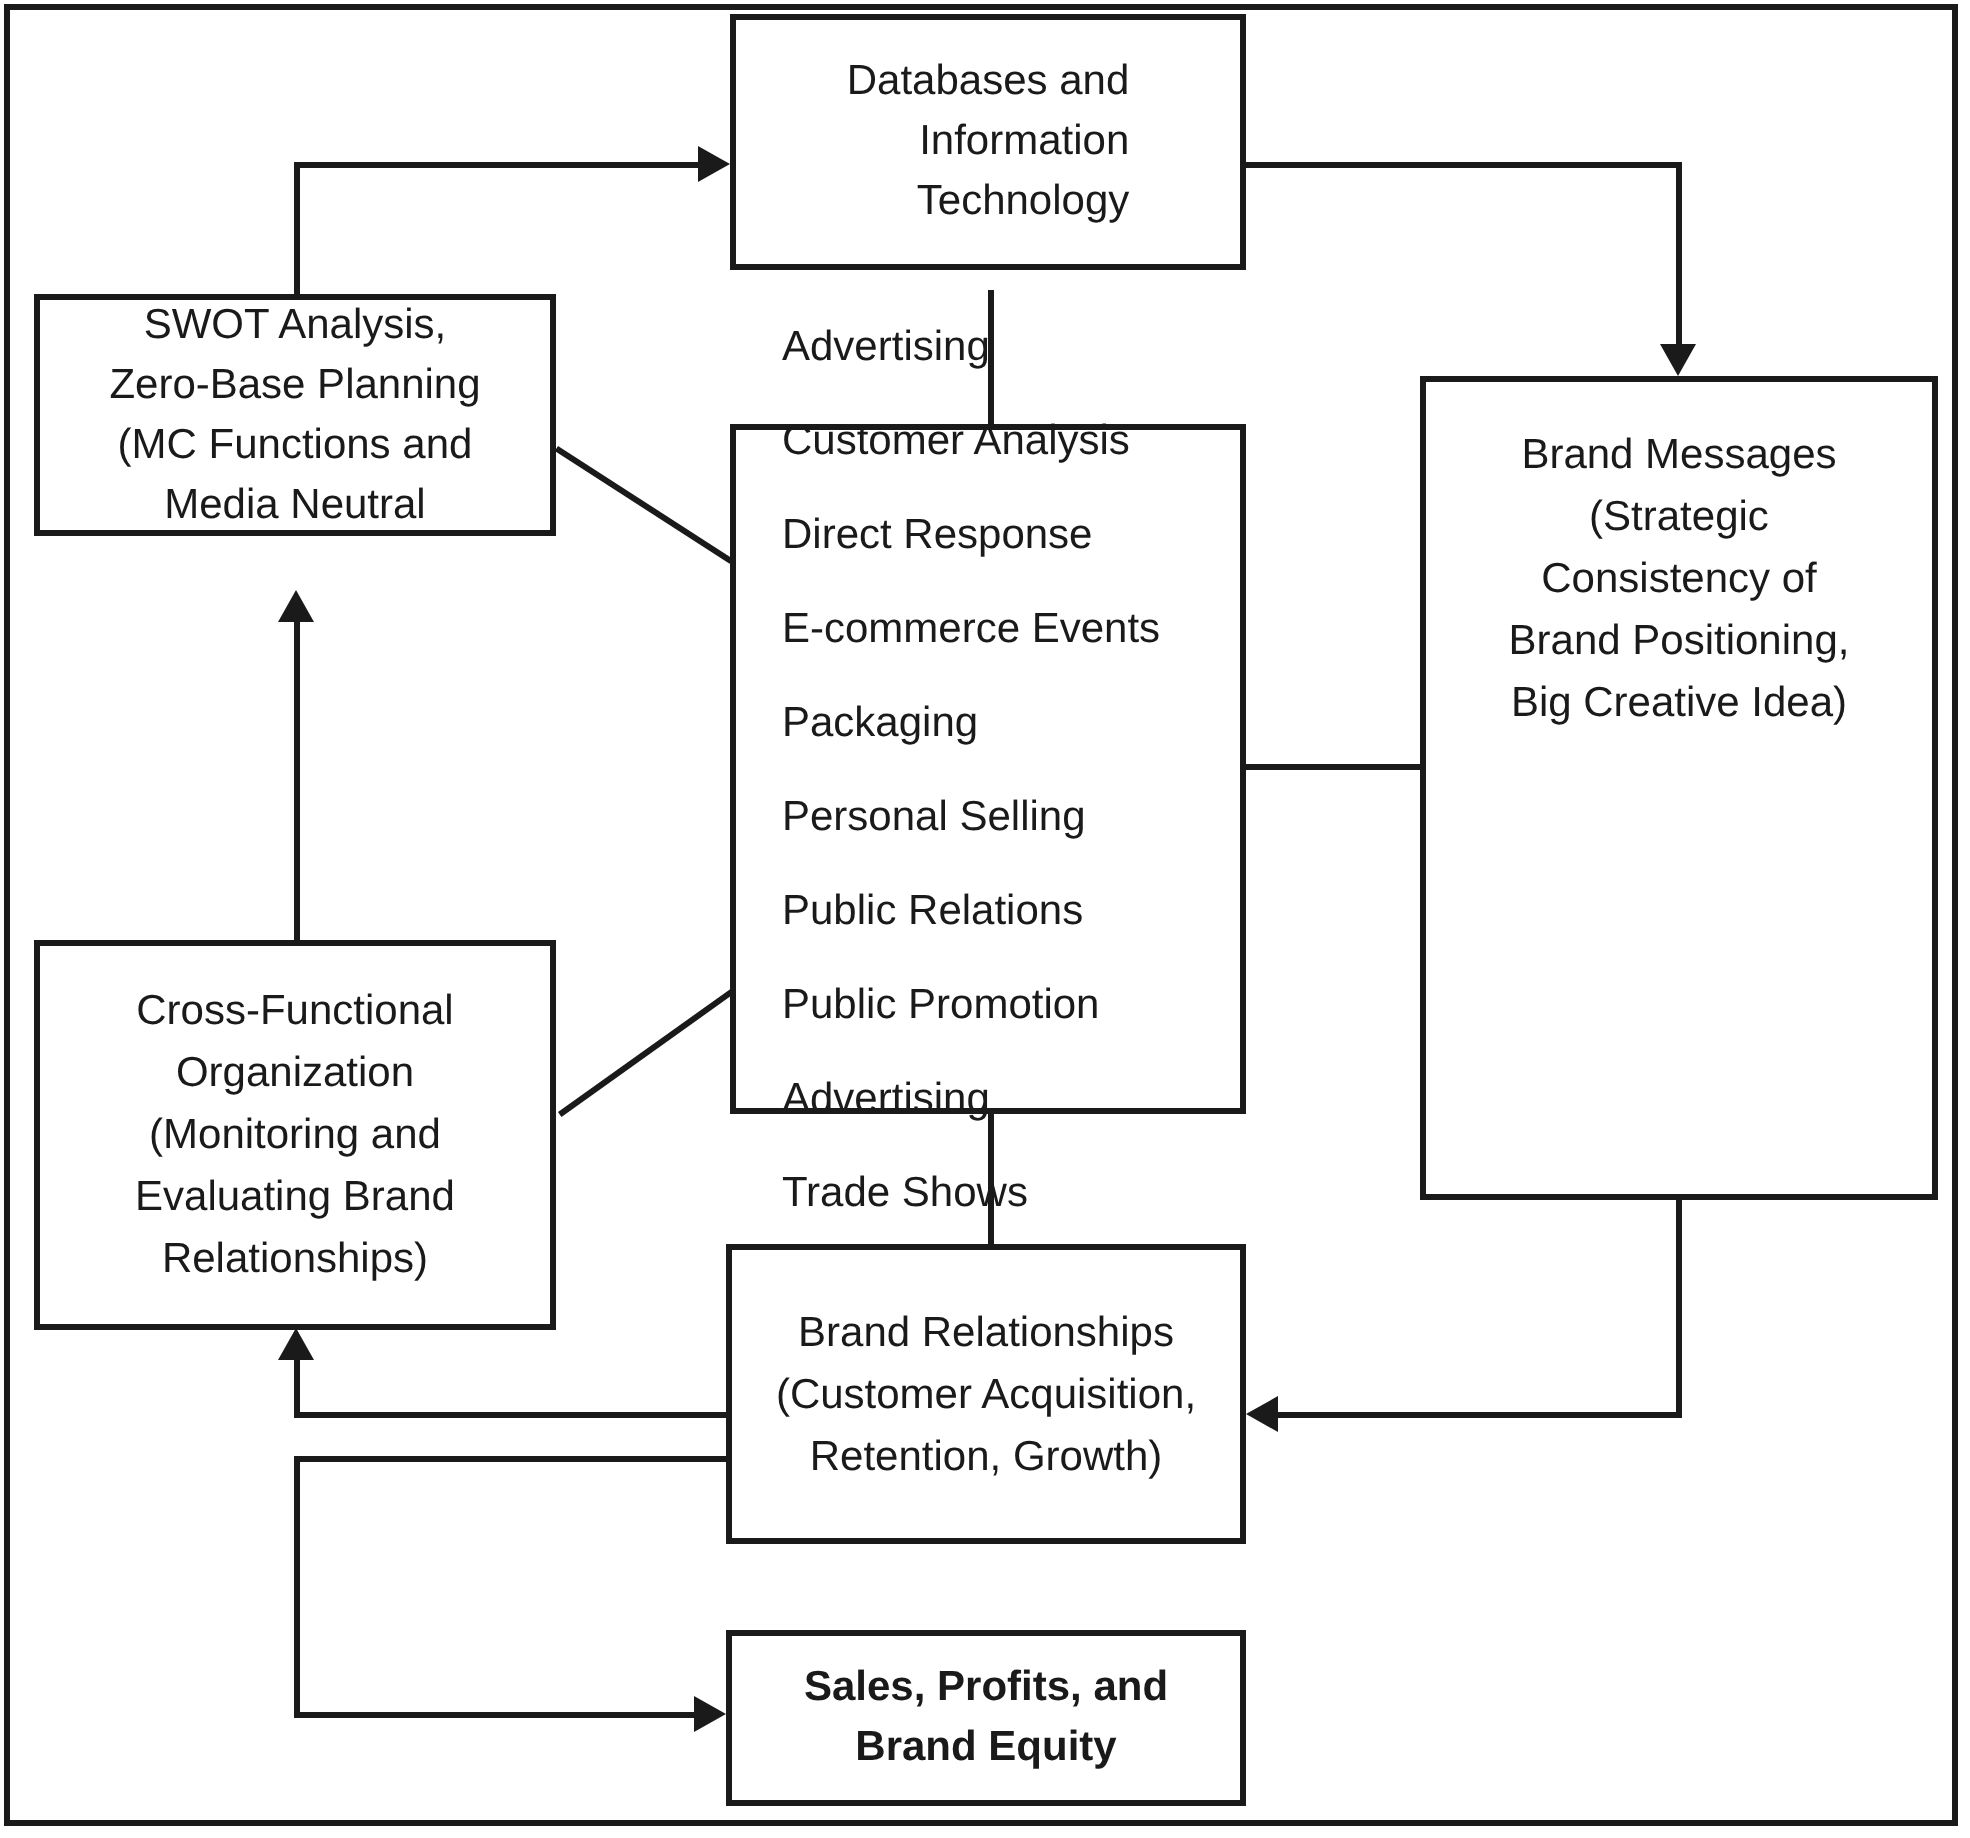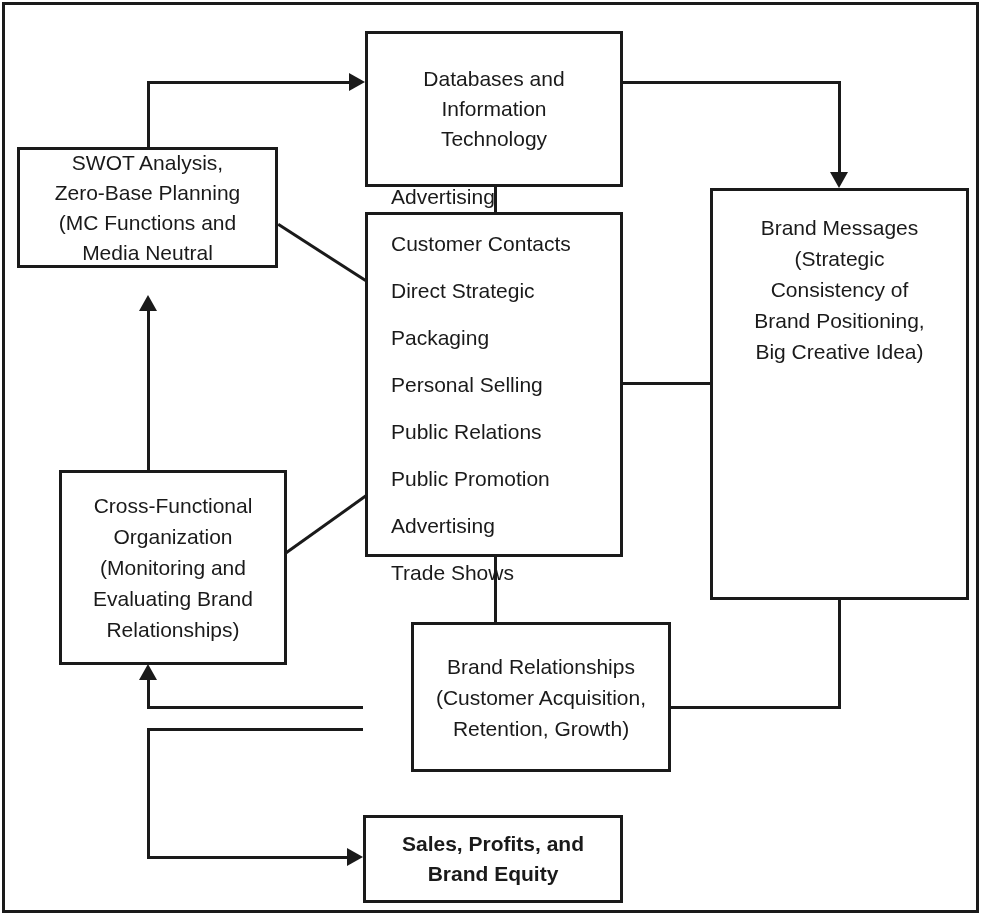--- a/index.html
+++ b/index.html
@@ -25,34 +25,34 @@
     position:absolute;
     box-sizing:border-box;
     border:3px solid var(--line);
     background:var(--bg);
     display:flex;flex-direction:column;
     align-items:center;justify-content:center;
     text-align:center;
     font-size:21px;line-height:30px;
     white-space:pre-line;
   }
-  .box-databases{left:365px;top:31px;width:258px;height:156px;}
+  .box-databases{left:365px;top:7px;width:258px;height:128px;text-align:right;}
   .box-swot{left:17px;top:147px;width:261px;height:121px;}
   .box-functions{
     left:365px;top:212px;width:258px;height:345px;
     align-items:flex-start;justify-content:center;
     text-align:left;padding-left:23px;line-height:31px;gap:16px;
   }
   .box-brand-messages{
     left:710px;top:188px;width:259px;height:412px;
     justify-content:flex-start;padding-top:21px;line-height:31px;text-align:center;
   }
   .box-brand-messages .para-gap{height:67px;flex:none;}
-  .box-cross-functional{left:17px;top:470px;width:228px;height:195px;line-height:31px;margin-left:42px;}
-  .box-brand-relationships{left:363px;top:622px;width:260px;height:150px;line-height:31px;margin-left:48px;}
+  .box-cross-functional{left:17px;top:470px;width:261px;height:195px;line-height:31px;}
+  .box-brand-relationships{left:363px;top:622px;width:260px;height:150px;line-height:31px;}
   .box-sales{left:363px;top:815px;width:260px;height:88px;font-weight:bold;}
   .seg{position:absolute;background:var(--line);}
   .diag{position:absolute;height:3px;background:var(--line);transform-origin:0 0;}
   .arrow{position:absolute;width:0;height:0;}
   .arrow-right{border-top:9px solid transparent;border-bottom:9px solid transparent;border-left:16px solid var(--line);}
   .arrow-left{border-top:9px solid transparent;border-bottom:9px solid transparent;border-right:16px solid var(--line);}
   .arrow-down{border-left:9px solid transparent;border-right:9px solid transparent;border-top:16px solid var(--line);}
   .arrow-up{border-left:9px solid transparent;border-right:9px solid transparent;border-bottom:16px solid var(--line);}
 </style>
 </head>
@@ -105,21 +105,21 @@
 Technology</span>
   </div>
 
   <div class="box box-swot">
     <span>SWOT Analysis,
 Zero-Base Planning
 (MC Functions and
 Media Neutral</span>
   </div>
 
-  <div class="box box-functions"><div>Advertising</div><div>Customer Contacts</div><div>Direct Strategic</div><div>Packaging</div><div>Personal Selling</div><div>Public Relations</div><div>Public Promotion</div><div>Advertising</div><div>Trade Shows</div></div>
+  <div class="box box-functions"><div>Advertising</div><div>Customer Analysis</div><div>Direct Response</div><div>E-commerce Events</div><div>Packaging</div><div>Personal Selling</div><div>Public Relations</div><div>Public Promotion</div><div>Advertising</div><div>Trade Shows</div></div>
 
   <div class="box box-brand-messages">
     <span>Brand Messages
 (Strategic
 Consistency of
 Brand Positioning,
 Big Creative Idea)</span>
     <span class="para-gap"></span>
   </div>
 

